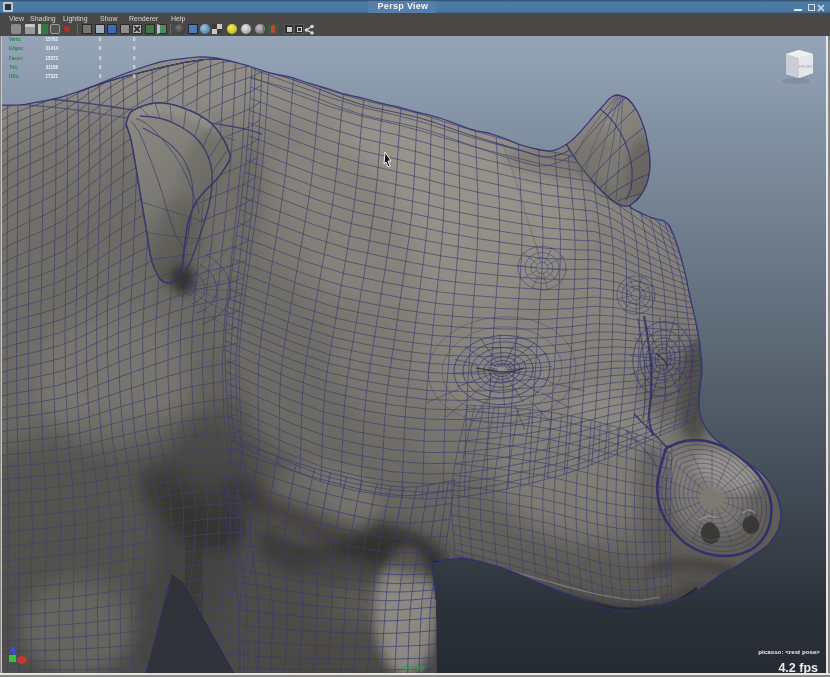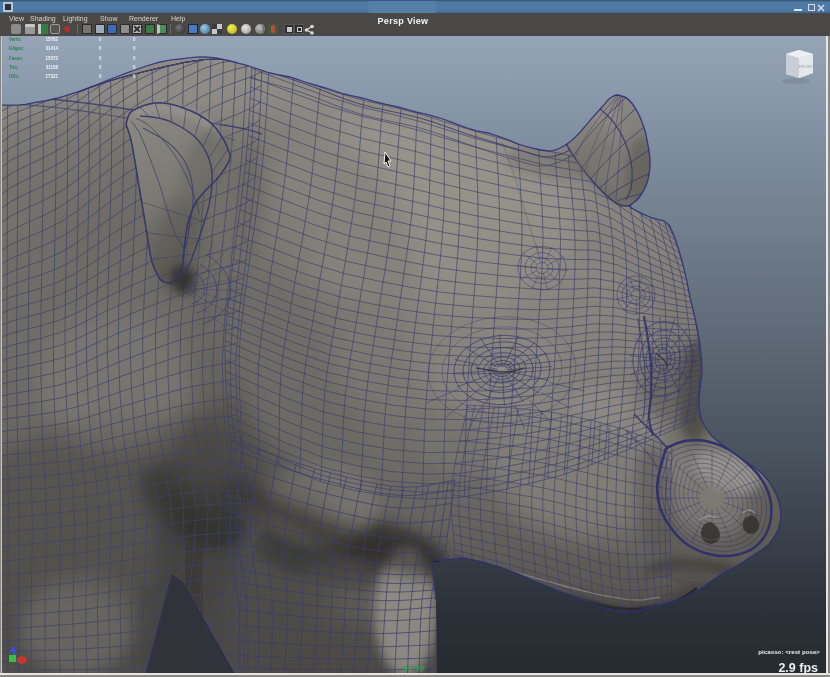--- a/index.html
+++ b/index.html
@@ -1,17 +1,17 @@
 <!DOCTYPE html>
 <html><head><meta charset="utf-8"><style>
 *{margin:0;padding:0;box-sizing:border-box}
 body{width:830px;height:677px;position:relative;overflow:hidden;background:#4a4847;font-family:"Liberation Sans",sans-serif}
 .titlebar{position:absolute;left:0;top:0;width:830px;height:13px;background:linear-gradient(#31506e,#4e7ba6 18%,#4d79a4 78%,#3f688f)}
 .titlehl{position:absolute;left:368px;top:1px;width:68px;height:12px;background:#557fa9;border-radius:2px}
-.title{position:absolute;left:0;top:16px;width:806px;text-align:center;font:bold 9px "Liberation Sans";color:#f0f4f8;letter-spacing:0.3px}
+.title{position:absolute;left:0;top:1px;width:806px;text-align:center;font:bold 9px "Liberation Sans";color:#f0f4f8;letter-spacing:0.3px}
 .menu{position:absolute;top:14.5px;font:7px "Liberation Sans";color:#d6d4d2}
 .vpborderL{position:absolute;left:0;top:36px;width:2px;height:641px;background:linear-gradient(90deg,#6a6866,#e8e6e2)}
 .vpborderR{position:absolute;left:826px;top:36px;width:4px;height:641px;background:linear-gradient(90deg,#e8e6e2 50%,#8a8886 50%)}
 .vpborderB{position:absolute;left:0;top:673px;width:830px;height:4px;background:linear-gradient(#e8e6e2 60%,#8a8886 60%)}
 </style></head><body>
 <div style="position:absolute;left:0;top:13px;width:830px;height:23px;background:#4a4847"></div>
 <div class="titlebar">
     <div class="titlehl"></div>
   </div>
 <div style="position:absolute;left:3px;top:2px;width:10px;height:10px;background:#b8c6d4;border-radius:1px">
@@ -622,12 +622,12 @@
 <div style="position:absolute;left:99px;top:64.9px;color:#ececec;font:bold 9px 'Liberation Sans';transform:scale(0.5);transform-origin:0 0;white-space:nowrap">0</div>
 <div style="position:absolute;left:133px;top:64.9px;color:#ececec;font:bold 9px 'Liberation Sans';transform:scale(0.5);transform-origin:0 0;white-space:nowrap">0</div>
 <div style="position:absolute;left:9px;top:74.2px;color:#27824f;font:bold 9px 'Liberation Sans';transform:scale(0.5);transform-origin:0 0;white-space:nowrap">UVs:</div>
 <div style="position:absolute;left:23px;top:74.2px;width:70px;text-align:right;color:#f4f4f4;font:bold 9px 'Liberation Sans';transform:scale(0.5);transform-origin:0 0;white-space:nowrap">17321</div>
 <div style="position:absolute;left:99px;top:74.2px;color:#ececec;font:bold 9px 'Liberation Sans';transform:scale(0.5);transform-origin:0 0;white-space:nowrap">0</div>
 <div style="position:absolute;left:133px;top:74.2px;color:#ececec;font:bold 9px 'Liberation Sans';transform:scale(0.5);transform-origin:0 0;white-space:nowrap">0</div>
 <div class="vpborderL"></div>
 <div class="vpborderR"></div>
 <div class="vpborderB"></div>
 <div style="position:absolute;left:620px;top:648px;width:200px;text-align:right;font:bold 10px 'Liberation Sans';color:#ececec;transform:scale(0.62);transform-origin:100% 0;white-space:nowrap">picasso: &lt;rest pose&gt;</div>
-<div style="position:absolute;left:620px;top:661px;width:198px;text-align:right;font:bold 12.5px 'Liberation Sans';color:#ececec">2.9 fps</div>
+<div style="position:absolute;left:620px;top:661px;width:198px;text-align:right;font:bold 12.5px 'Liberation Sans';color:#ececec">4.2 fps</div>
 </body></html>

